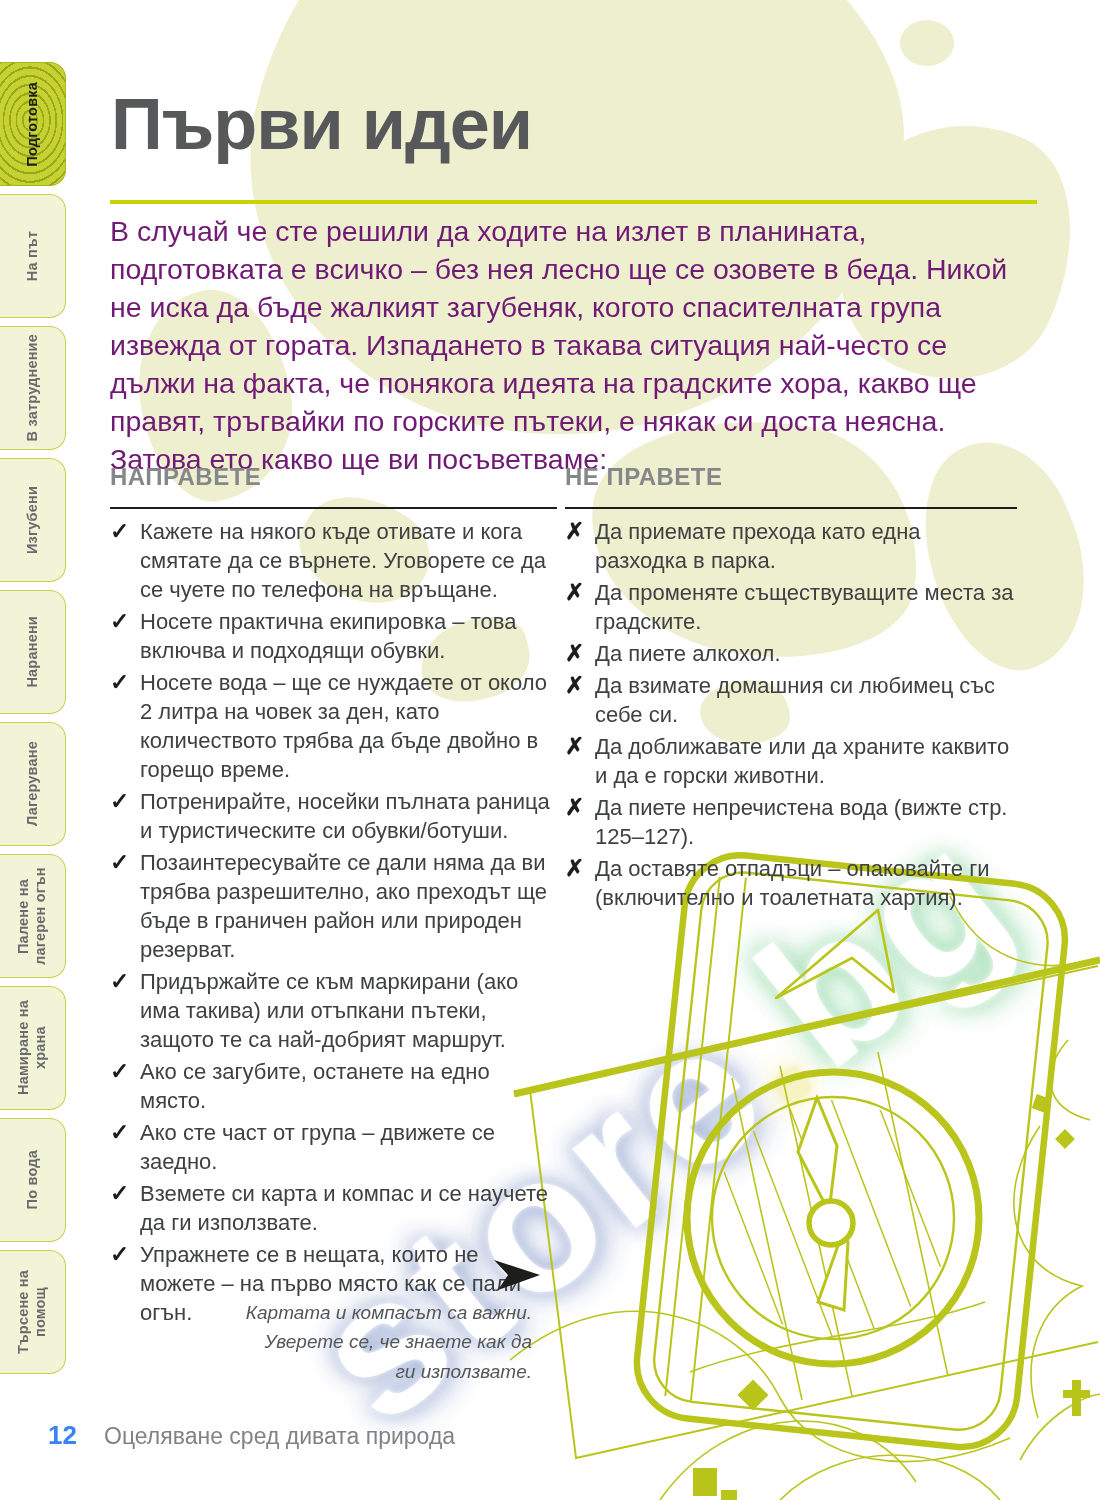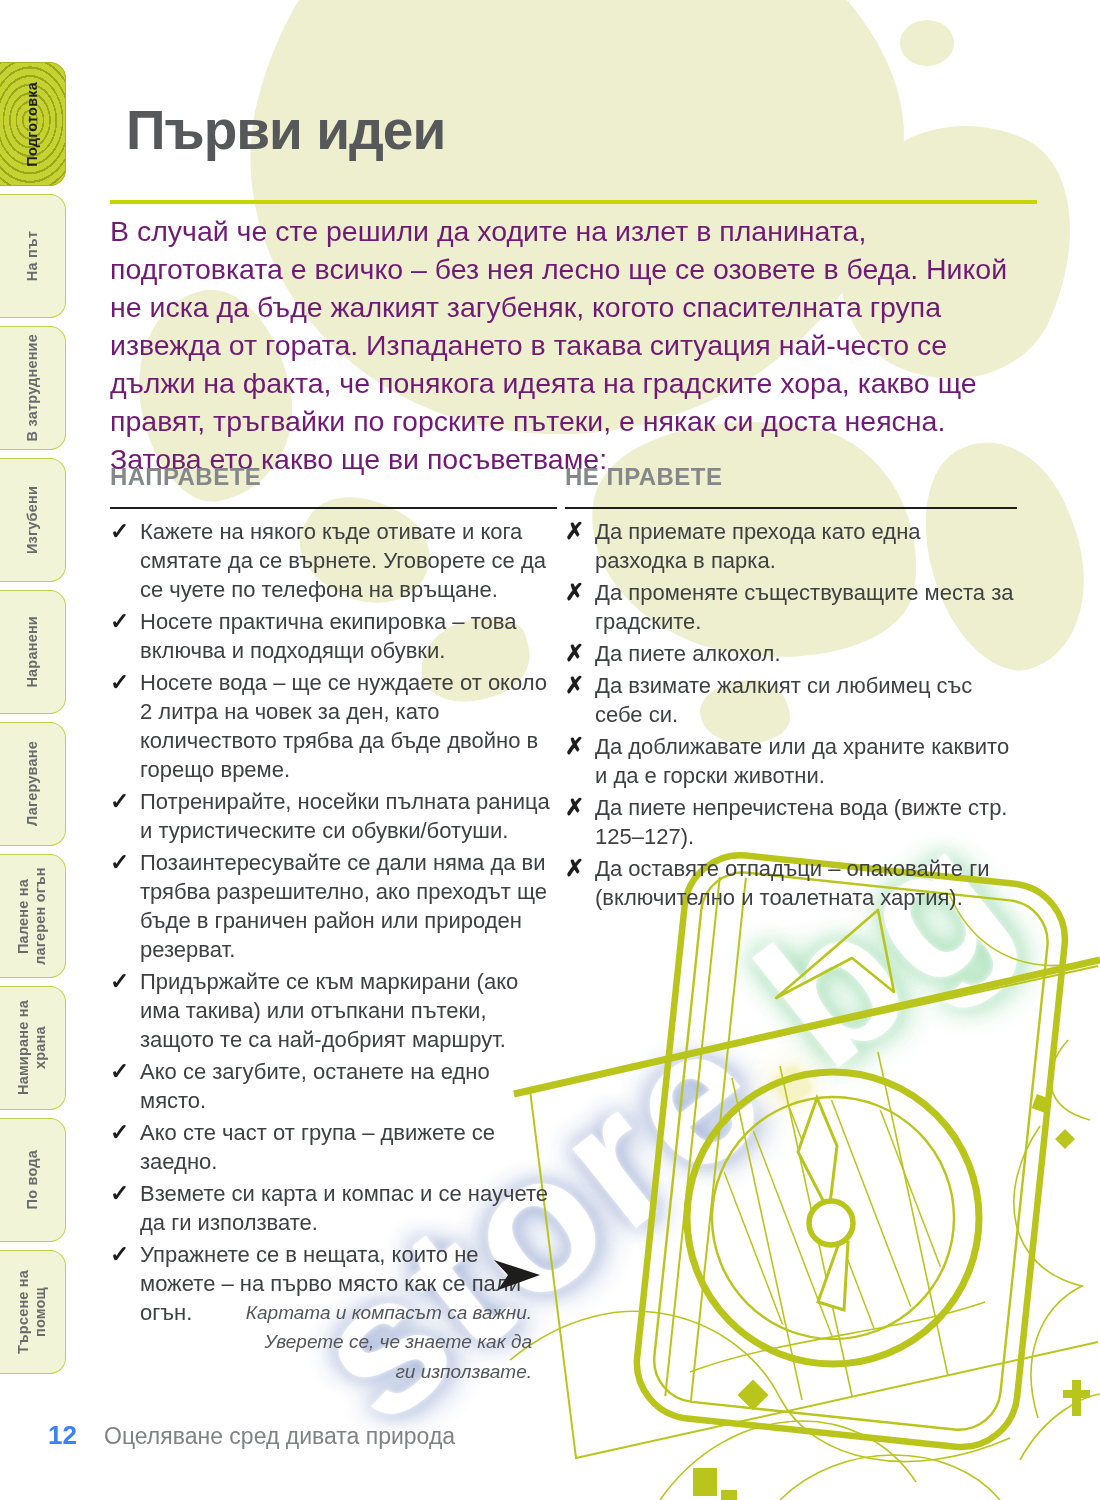--- a/index.html
+++ b/index.html
@@ -36,21 +36,21 @@
   .wm-store{color:#fff;text-shadow:0 0 6px rgba(255,255,255,.95),0 0 20px rgba(128,150,200,.55),
        9px 10px 26px rgba(128,150,200,.5),-7px -7px 24px rgba(128,150,200,.4);}
   .wm-dot{color:#f6f2c0;text-shadow:0 0 10px rgba(240,233,150,.95),0 0 34px rgba(238,232,140,.85);}
   .wm-bg{color:#fff;text-shadow:0 0 7px rgba(255,255,255,.95),0 0 22px rgba(138,214,160,.65),
        9px 9px 28px rgba(138,214,160,.55),-7px -7px 26px rgba(138,214,160,.45);}
 
   
   .illus{position:absolute;left:480px;top:840px;width:620px;height:660px;z-index:2;}
 
   
-  .title{position:absolute;left:110px;top:82px;margin:16px;font-size:55px;font-weight:800;
+  .title{position:absolute;left:110px;top:82px;margin:1px;font-size:72px;font-weight:800;
        letter-spacing:-1px;color:#57585a;z-index:3;}
   .title-rule{position:absolute;left:110px;top:200px;width:927px;height:4px;background:#c6d400;z-index:3;}
   .intro{position:absolute;left:110px;top:212px;width:908px;margin:0;font-size:28.5px;
        line-height:38px;color:#701a75;z-index:3;}
 
   .col{position:absolute;top:463px;z-index:3;}
   .col-do{left:110px;width:447px;}
   .col-dont{left:565px;width:452px;}
   .col h2{margin:0 0 8px 0;font-size:24px;font-weight:800;color:#85878a;letter-spacing:.5px;
        padding-bottom:16px;border-bottom:2.5px solid #1d1d1b;}
@@ -261,21 +261,21 @@
           <span class="li-text">Да променяте съществуващите места за градските.</span>
         </li>
 
         <li>
           <span class="marker">✗</span>
           <span class="li-text">Да пиете алкохол.</span>
         </li>
 
         <li>
           <span class="marker">✗</span>
-          <span class="li-text">Да взимате жалкият си любимец със себе си.</span>
+          <span class="li-text">Да взимате домашния си любимец със себе си.</span>
         </li>
 
         <li>
           <span class="marker">✗</span>
           <span class="li-text">Да доближавате или да храните каквито и да е горски животни.</span>
         </li>
 
         <li>
           <span class="marker">✗</span>
           <span class="li-text">Да пиете непречистена вода (вижте стр. 125–127).</span>

